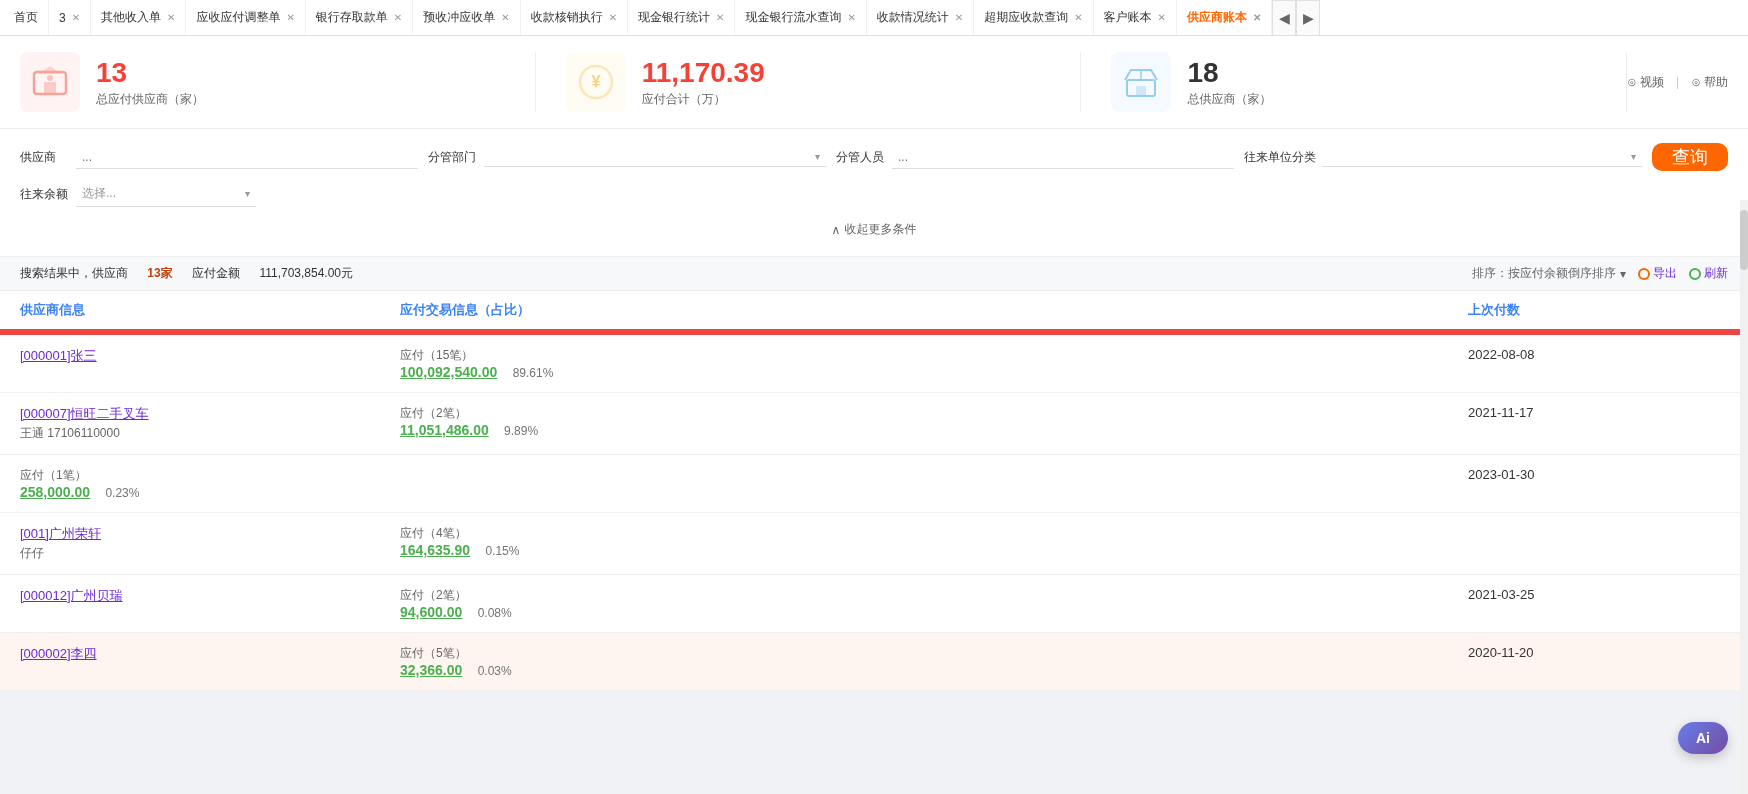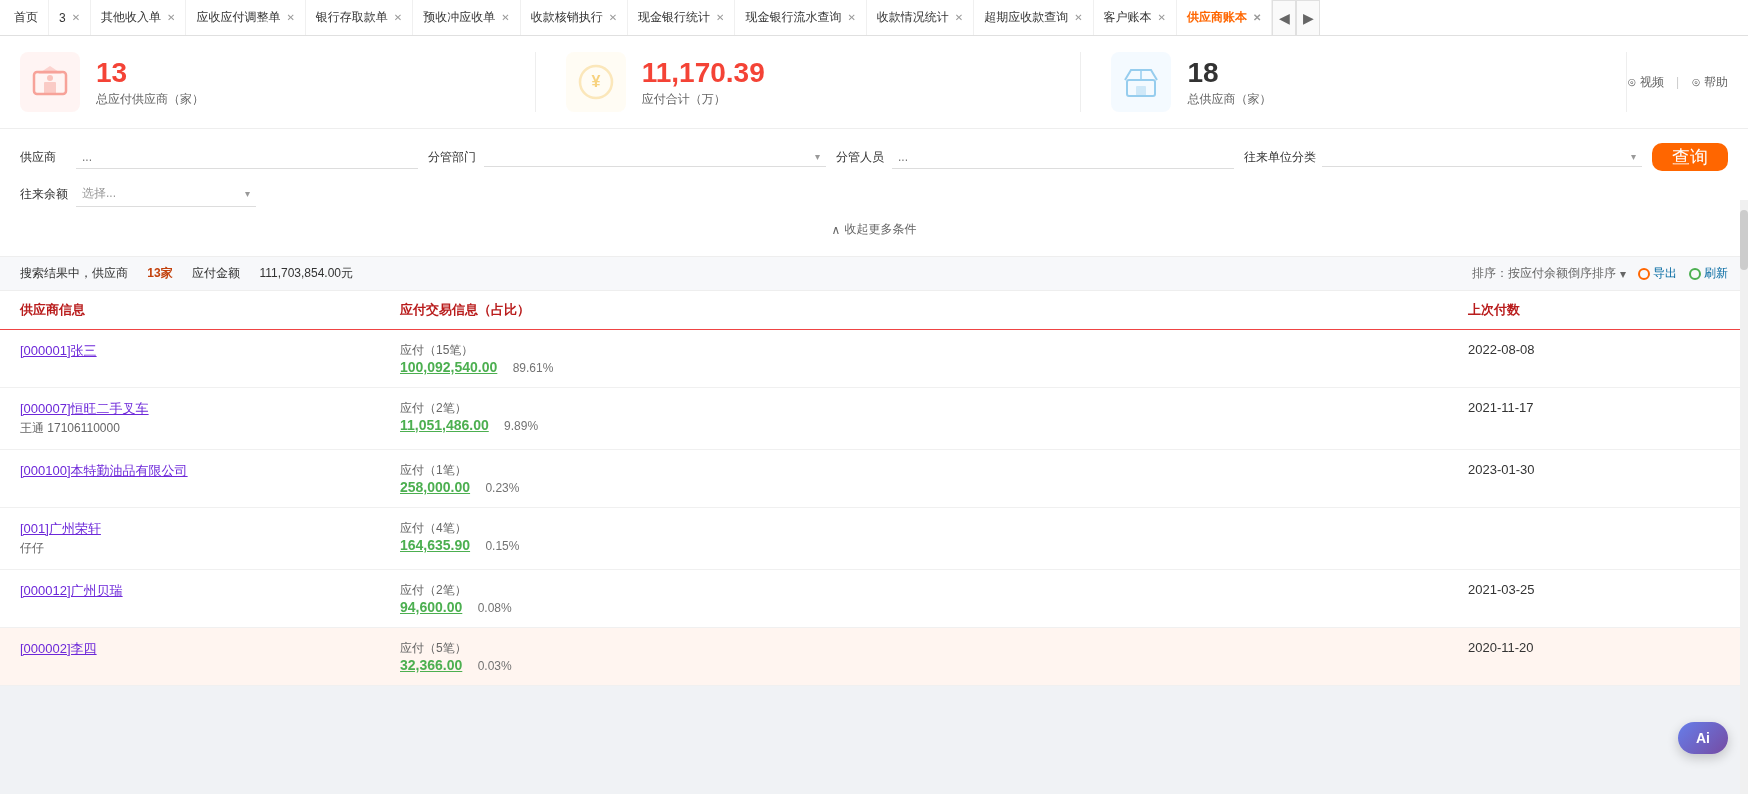--- a/index.html
+++ b/index.html
@@ -200,21 +200,21 @@
       display: flex;
       align-items: center;
       gap: 4px;
       cursor: pointer;
     }
     .toolbar-btn {
       display: flex;
       align-items: center;
       gap: 3px;
       cursor: pointer;
-      color: #0369a1;
+      color: #6d28d9;
     }
     .orange-circle {
       width: 12px;
       height: 12px;
       border-radius: 50%;
       border: 2px solid #ff6600;
       display: inline-block;
     }
     .green-circle {
       width: 12px;
@@ -227,24 +227,24 @@
     
     .data-table {
       background: #fff;
       margin: 0;
       width: 100%;
     }
     .table-header {
       display: flex;
       padding: 10px 20px;
       background: #fff;
-      border-bottom: 1px solid #ef4444;
+      border-bottom: 6px solid #ef4444;
       font-size: 13px;
       font-weight: bold;
-      color: #b91c1c;
+      color: #3b82f6;
     }
     .col-supplier { flex: 0 0 380px; }
     .col-payable { flex: 1; }
     .col-lastpay { flex: 0 0 200px; }
     .col-extra { flex: 0 0 60px; }
 
     .table-row {
       display: flex;
       padding: 12px 20px;
       border-bottom: 1px solid #f0f0f0;
@@ -532,23 +532,20 @@
         <span class="payable-percent">9.89%</span>
       </div>
     </div>
     <div class="col-lastpay">
       <span class="last-pay-date">2021-11-17</span>
     </div>
     <div class="col-extra"></div>
   </div>
 
   <div class="table-row">
-    <div class="col-supplier">
-      <div class="supplier-link">[000100]本特勤油品有限公司</div>
-    </div>
     <div class="col-payable payable-info">
       <div class="payable-label">应付（1笔）</div>
       <div>
         <span class="payable-amount">258,000.00</span>
         <span class="payable-percent">0.23%</span>
       </div>
     </div>
     <div class="col-lastpay">
       <span class="last-pay-date">2023-01-30</span>
     </div>

